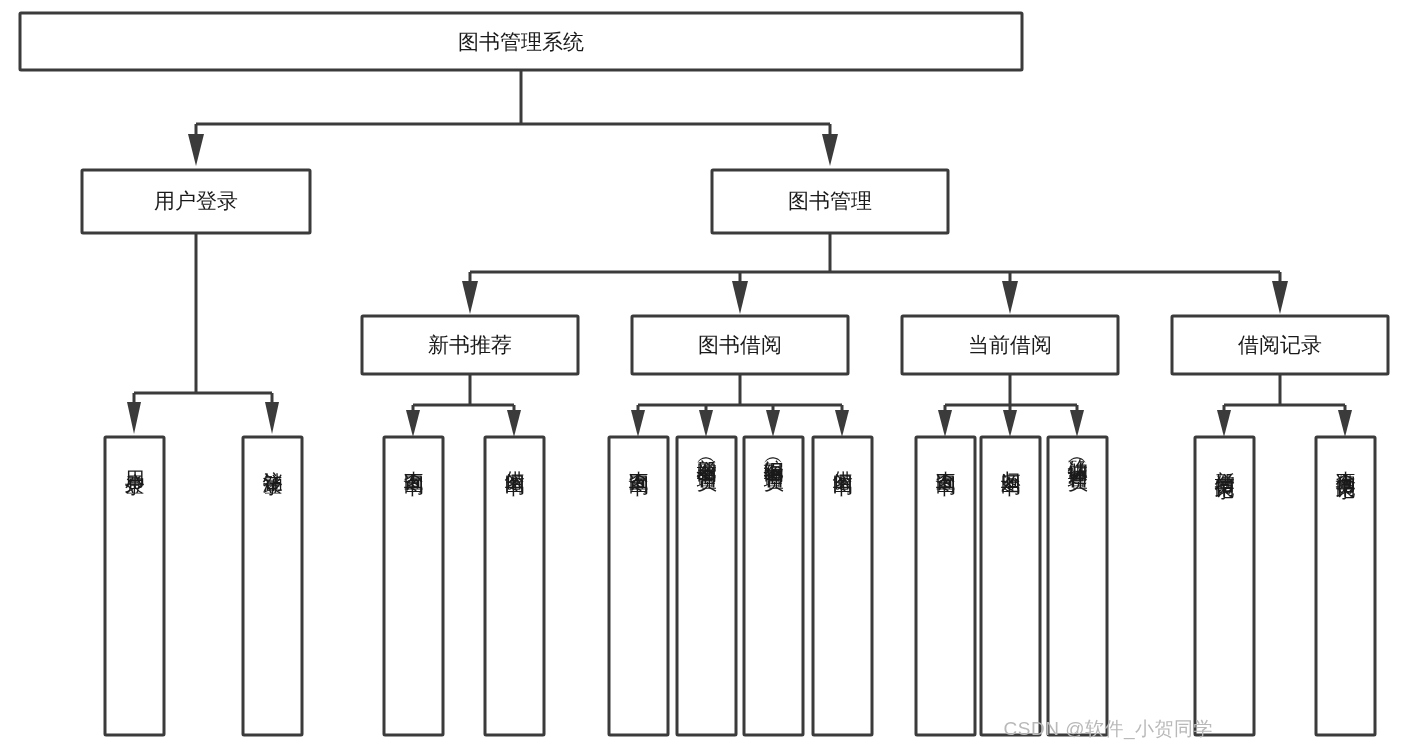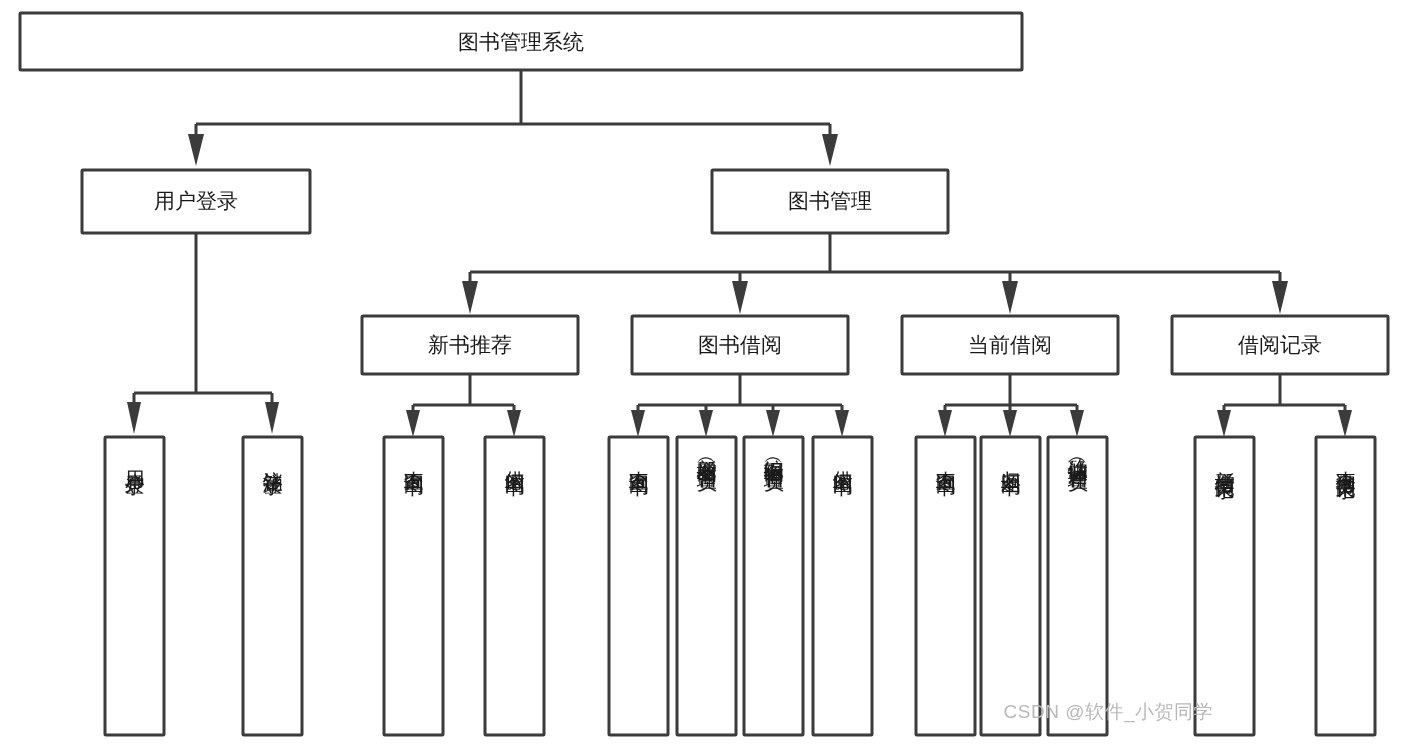--- a/index.html
+++ b/index.html
@@ -62,21 +62,21 @@
     font-family: "Liberation Sans", "DejaVu Sans", sans-serif;
     font-size: 20px;
     line-height: 1.18;
     letter-spacing: 2px;
     color: #1a1a1a;
     white-space: nowrap;
   }
   .watermark {
     position: absolute;
     right: 8px;
-    bottom: 22px;
+    bottom: 5px;
     font-family: "Liberation Sans", "DejaVu Sans", sans-serif;
     font-size: 19px;
     color: #b9b9b9;
     letter-spacing: 0.5px;
     white-space: nowrap;
   }
 </style>
 </head>
 <body>
 

